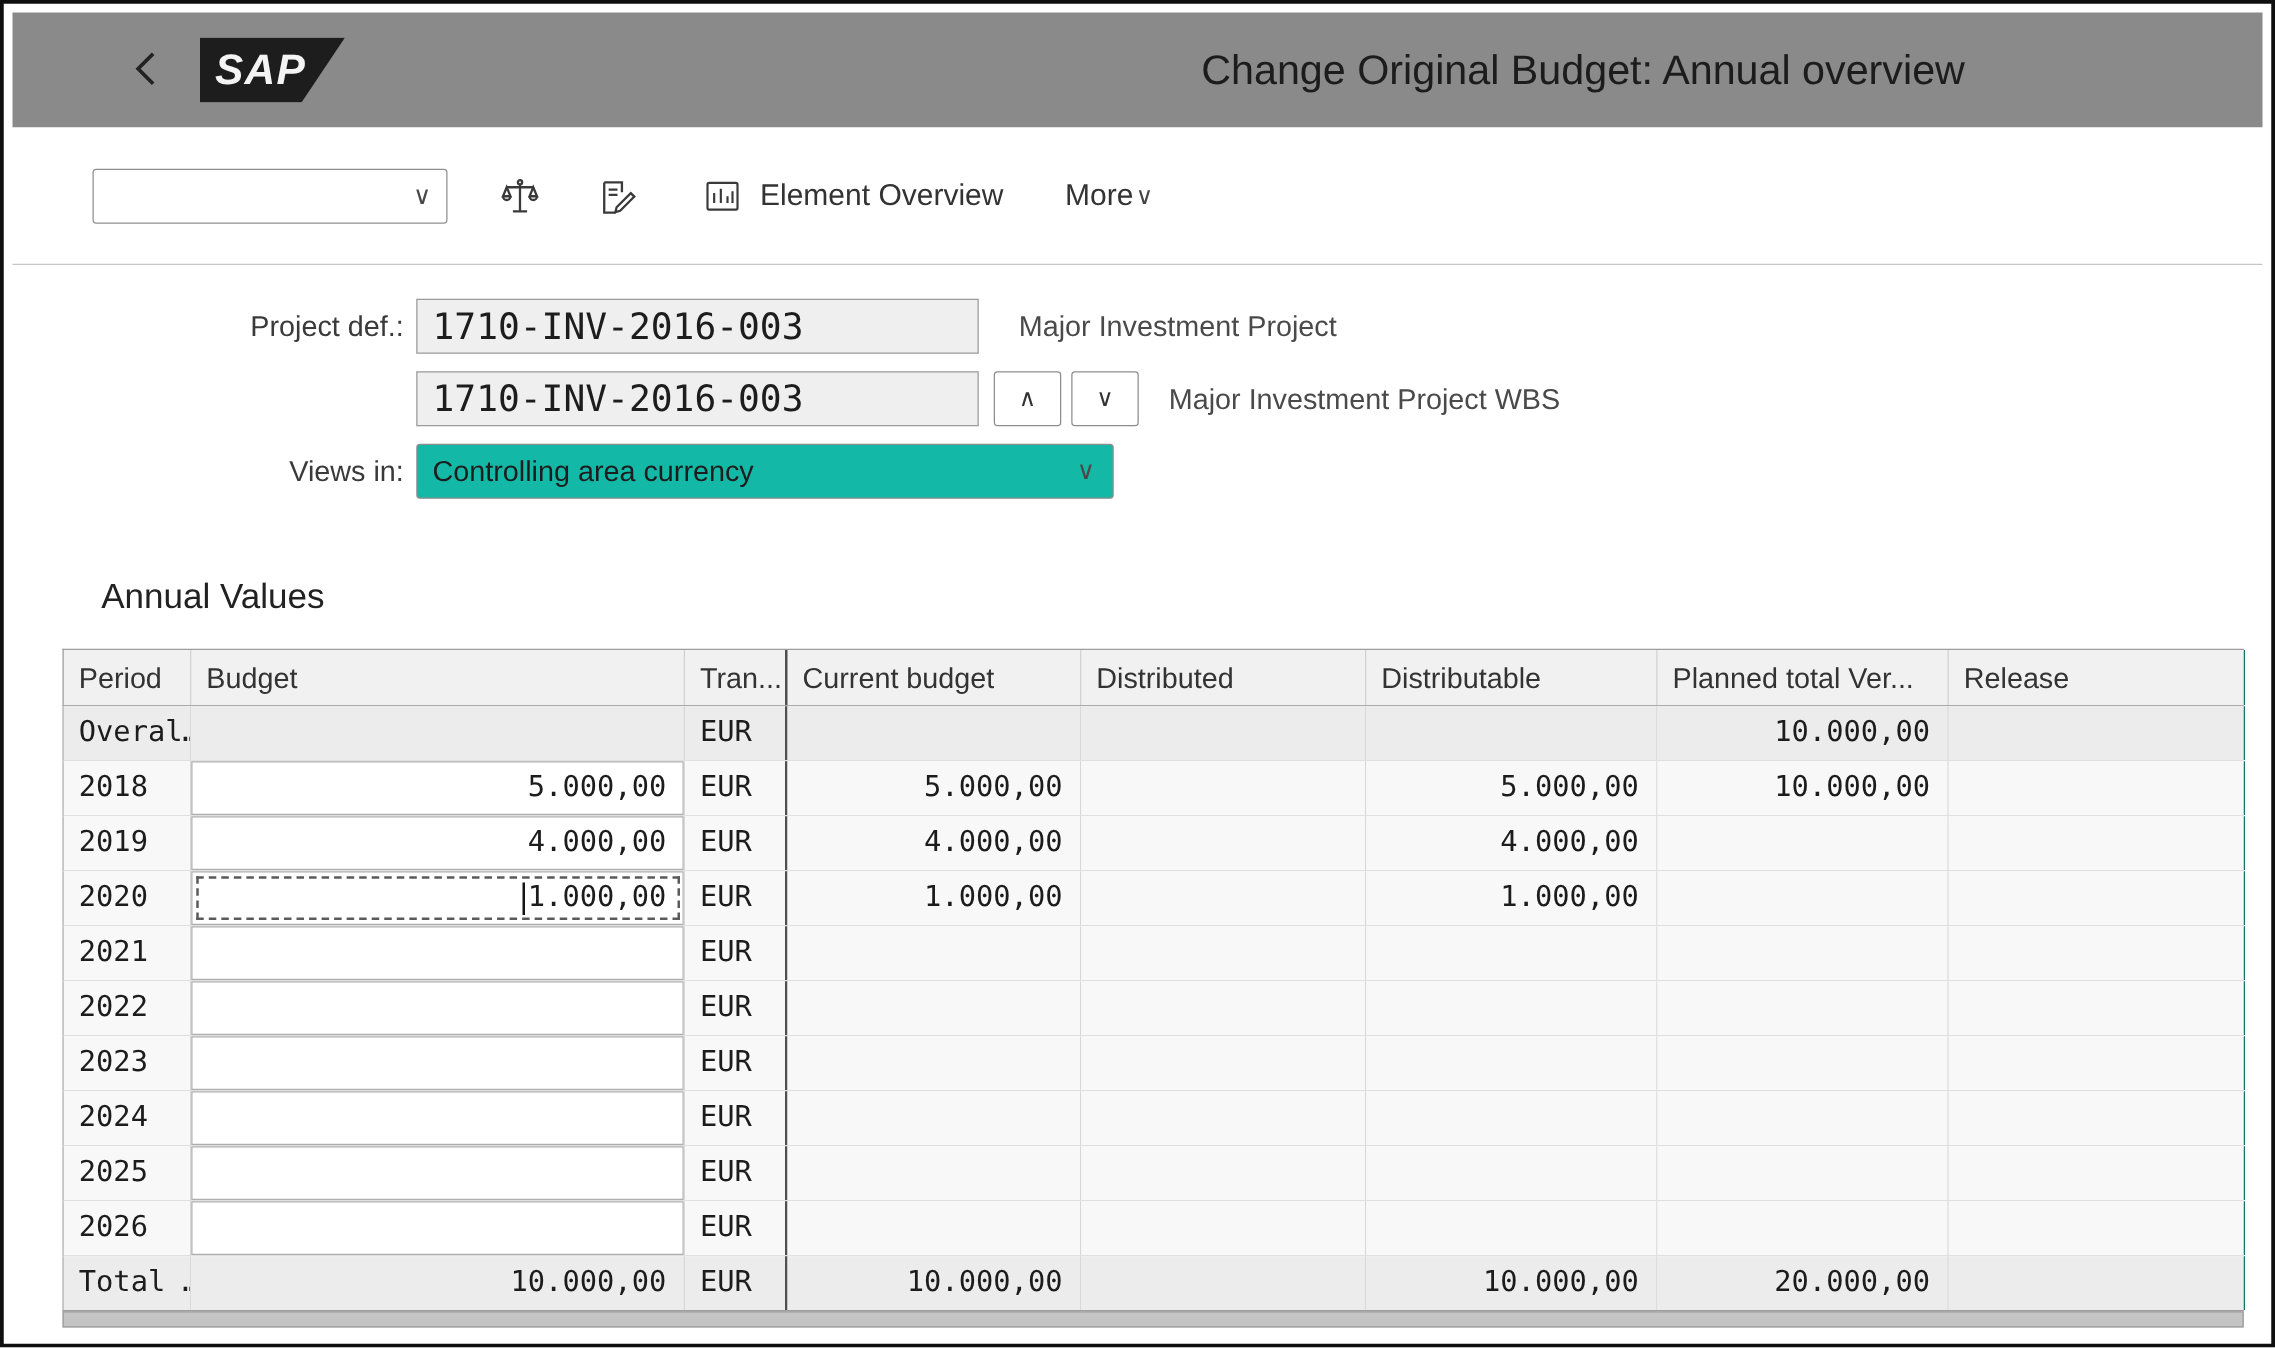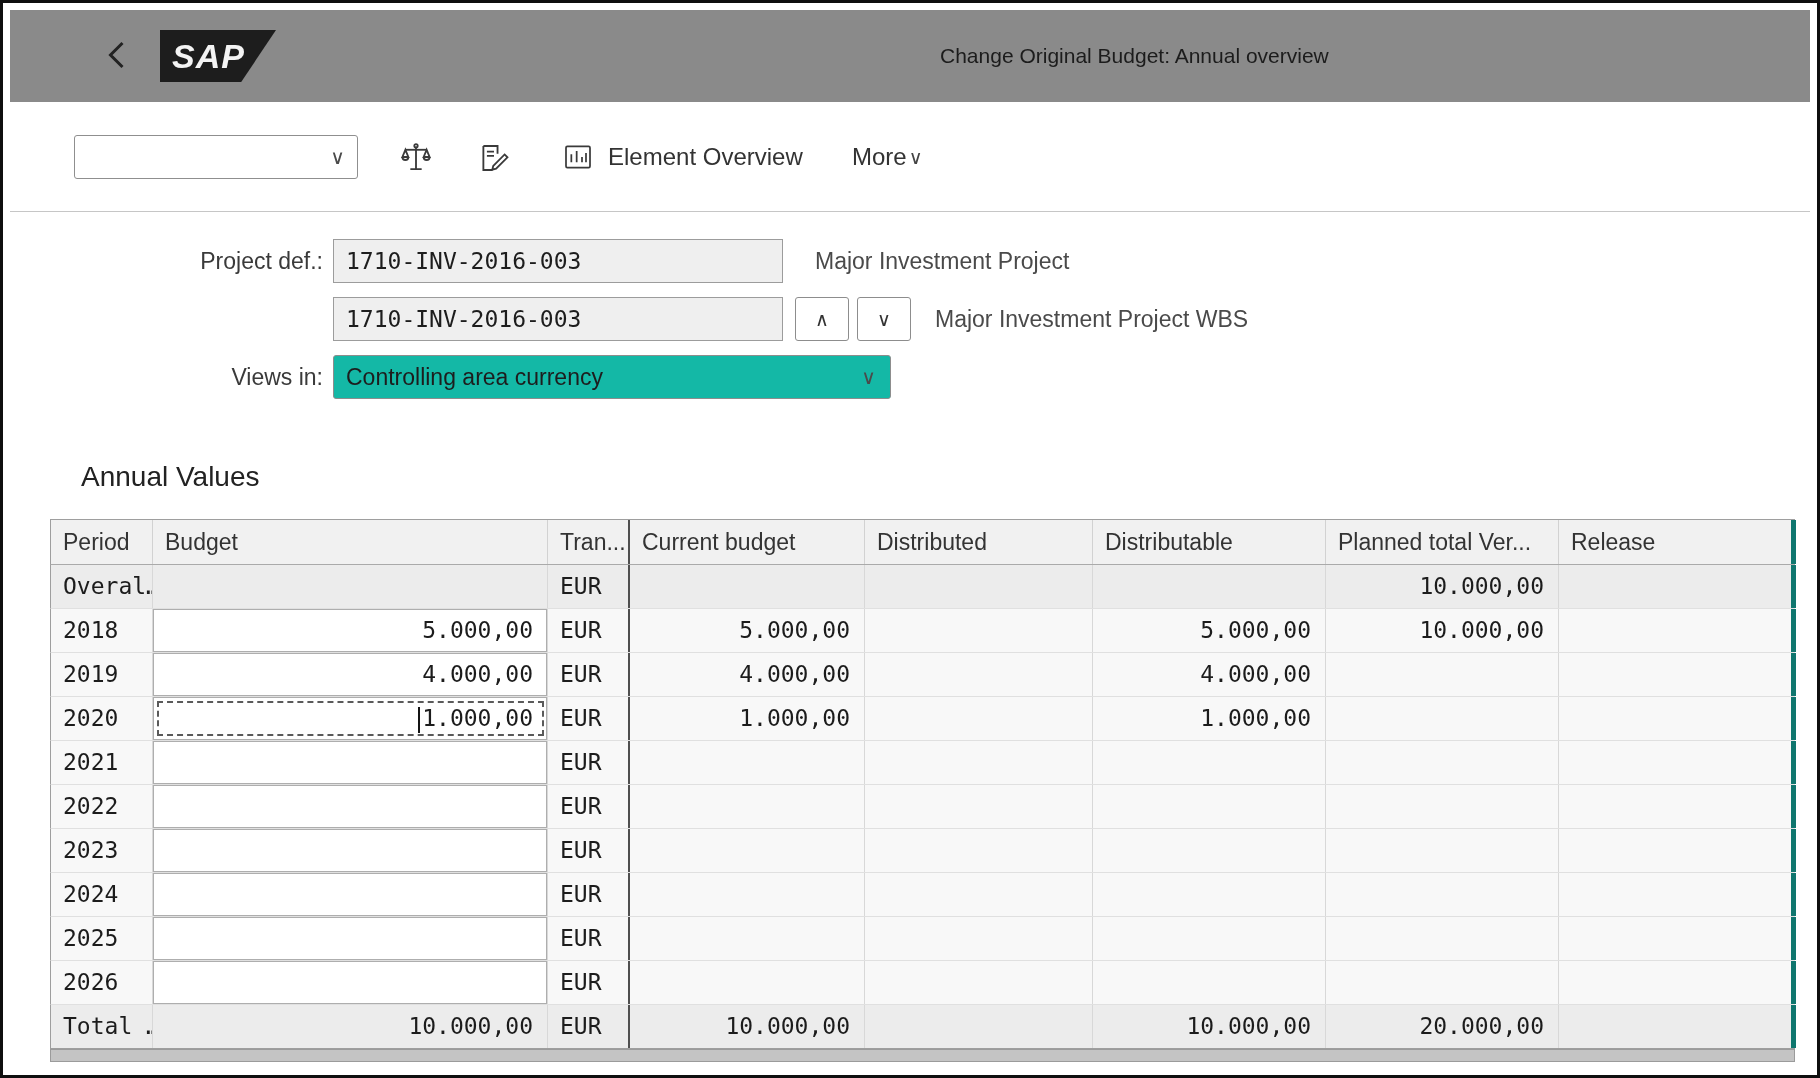--- a/index.html
+++ b/index.html
@@ -7,21 +7,21 @@
               font-family:"Liberation Sans", sans-serif; }
   .window { position:relative; width:1820px; height:1078px; border:3px solid #0f0f0f; background:#fff; overflow:hidden; }
 
   
   .titlebar { position:absolute; top:7px; left:7px; right:7px; height:92px; background:#8a8a8a; }
   .back-button { position:absolute; left:88px; top:50%; transform:translateY(-50%); width:40px; height:40px;
                  background:none; border:none; cursor:pointer; }
   .sap-logo { position:absolute; left:150px; top:20px; width:116px; height:52px; background:#1d1d1d;
               clip-path:polygon(0 0,100% 0,70% 100%,0 100%); color:#f4f4f4; font-weight:bold; font-style:italic;
               font-size:34px; display:flex; align-items:center; padding-left:12px; letter-spacing:1px; }
-  .page-title { position:absolute; left:930px; top:50%; transform:translateY(-50%); font-size:21px; color:#1c1c1c; font-weight:400; white-space:nowrap; }
+  .page-title { position:absolute; left:951px; top:50%; transform:translateY(-50%); font-size:33px; color:#1c1c1c; font-weight:400; white-space:nowrap; }
 
   
   .toolbar { position:absolute; top:99px; left:7px; right:7px; height:110px; background:#fff; border-bottom:1px solid #c6c6c6; }
   .command-field { position:absolute; left:64px; top:33px; width:284px; height:44px; border:1px solid #8f8f8f; border-radius:3px; background:#fff; }
   .command-field input { position:absolute; inset:0; border:none; outline:none; background:transparent; padding:0 36px 0 12px;
                          font-size:22px; font-family:"Liberation Sans", sans-serif; color:#222; }
   .combo-arrow { position:absolute; right:12px; top:50%; transform:translateY(-50%); color:#4a4a4a; font-size:20px; pointer-events:none; }
   .icon-btn { position:absolute; top:36px; width:44px; height:40px; background:none; border:none; cursor:pointer; display:flex; align-items:center; justify-content:center; }
   .icon-balance { left:384px; }
   .icon-edit { left:462px; }
@@ -29,21 +29,21 @@
                   background:none; border:none; font-size:24px; color:#333; cursor:pointer; font-family:"Liberation Sans", sans-serif; }
   .btn-more { position:absolute; left:842px; top:33px; height:44px; display:flex; align-items:center; gap:2px;
               background:none; border:none; font-size:24px; color:#333; cursor:pointer; font-family:"Liberation Sans", sans-serif; }
   .chev { font-size:19px; color:#444; }
 
   
   .form-row { position:absolute; left:0; height:44px; width:100%; }
   .row-project { top:236px; } .row-wbs { top:294px; } .row-views { top:352px; }
   .flabel { position:absolute; left:0; width:320px; text-align:right; font-size:23px; color:#3a3a3a; line-height:44px; }
   .field { position:absolute; left:330px; width:450px; height:44px; background:#efefef; border:1px solid #9c9c9c;
-           font-family:"DejaVu Sans Mono", monospace; font-size:23px; color:#1d1d1d; line-height:42px; padding:0 12px; }
+           font-family:"DejaVu Sans Mono", monospace; font-size:29px; color:#1d1d1d; line-height:42px; padding:0 12px; }
   .fdesc { position:absolute; font-size:23px; color:#4a4a4a; line-height:44px; white-space:nowrap; }
   .desc-project { left:812px; } .desc-wbs { left:932px; }
   .spin-btn { position:absolute; top:0; width:54px; height:44px; background:#fff; border:1px solid #8d8d8d; border-radius:3px;
               font-size:19px; color:#333; cursor:pointer; display:flex; align-items:center; justify-content:center; }
   .spin-up { left:792px; } .spin-down { left:854px; }
   .select { position:absolute; left:330px; width:558px; height:44px; background:#14b8a6; border:1px solid #8d8d8d; border-radius:3px;
             font-size:23px; color:#1d1d1d; line-height:42px; padding:0 44px 0 12px; cursor:pointer; }
   .select .combo-arrow { right:14px; }
 
   
@@ -59,21 +59,21 @@
   .trow.year .cell { background:#f8f8f8; }
   .trow.overall .cell, .trow.total .cell { background:#ececec; }
   .trow.total { border-bottom:1px solid #9e9e9e; }
   .trow.year .col-budget { background:#fff; box-shadow:inset 0 0 0 1px #aeaeae; }
   .col-budget.focused { outline:2px dashed #5a5a5a; outline-offset:-6px; }
   .caret { display:inline-block; width:2px; height:26px; background:#141414; margin-right:2px; vertical-align:middle; }
   .col-period { width:102px; } .col-budget { width:395px; } .col-tran { width:82px; }
   .col-current_budget { width:235px; } .col-distributed { width:228px; } .col-distributable { width:233px; }
   .col-planned_total { width:233px; } .col-release { width:237px; }
   .annual-table .col-tran { border-right:2px solid #4f4f4f; }
-  .annual-table .col-release { border-right:5px solid #0f766e; }
+  .annual-table .col-release { border-right:1px solid #0f766e; }
   .bottom-strip { position:absolute; left:47px; top:1046px; width:1745px; height:13px; background:#c4c4c4; border:1px solid #9b9b9b; }
 </style>
 </head>
 <body>
 
 <div class="window">
 
   <div class="titlebar">
     <button class="back-button">
       <svg width="36" height="36" viewBox="0 0 24 24" fill="none">

